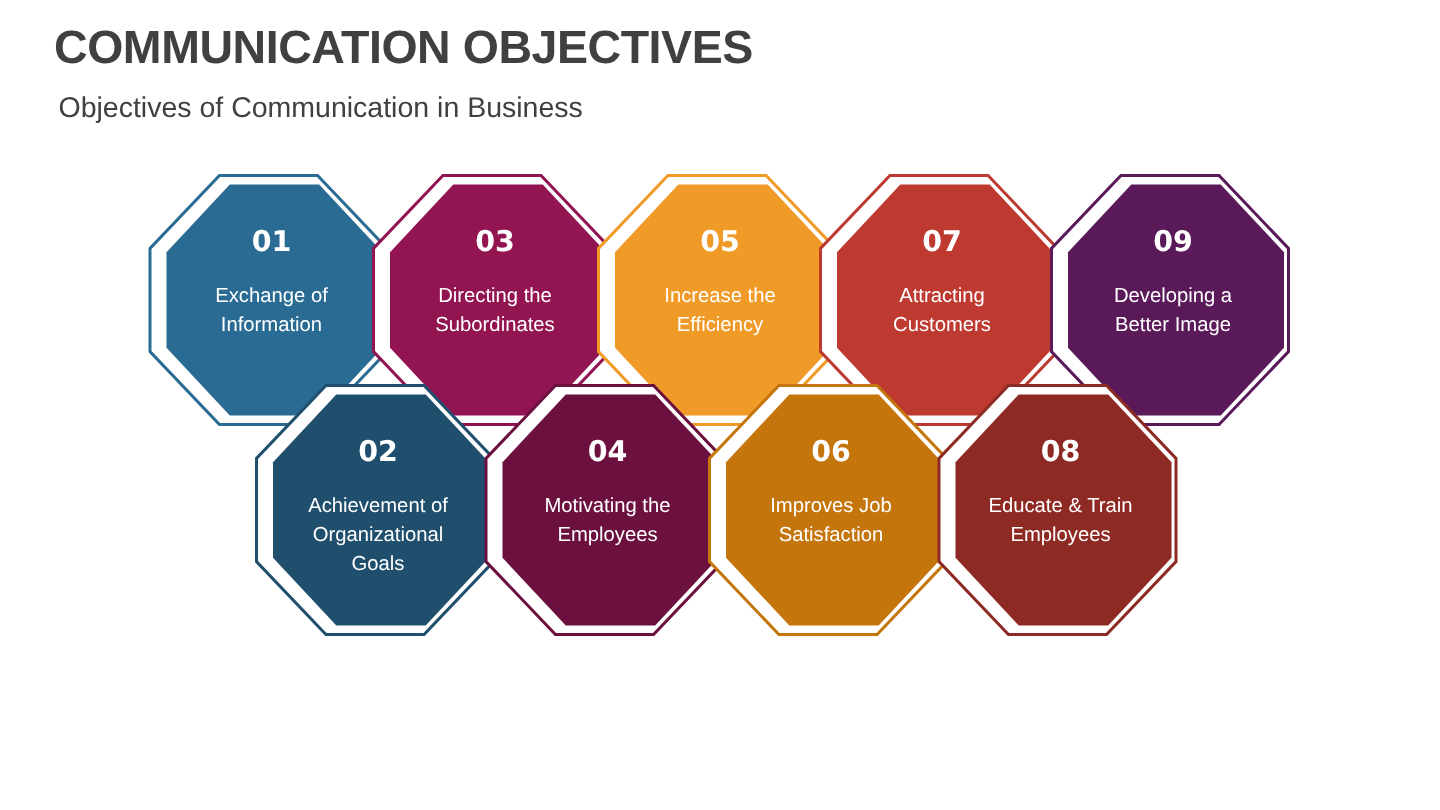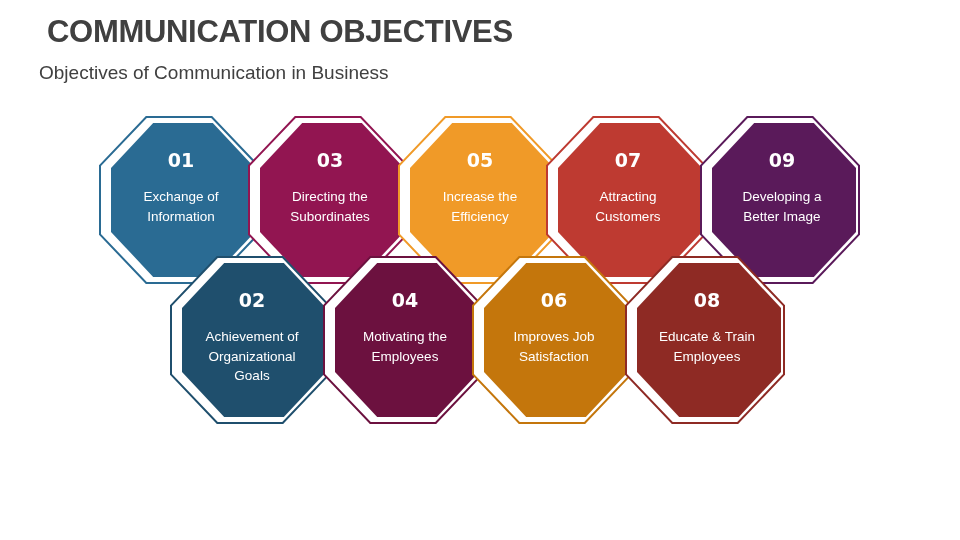--- a/index.html
+++ b/index.html
@@ -1,17 +1,17 @@
 <!DOCTYPE html>
 <html><head>
 <meta charset="utf-8">
 <style>
   html,body{margin:0;padding:0;background:#ffffff;}
   body{width:960px;height:540px;position:relative;overflow:hidden;font-family:"Liberation Sans",sans-serif;}
-  .title{position:absolute;left:47px;top:14px;font-size:31px;font-weight:bold;color:#404040;letter-spacing:-0.3px;margin:0;}
+  .title{position:absolute;left:36px;top:14px;font-size:31px;font-weight:bold;color:#404040;letter-spacing:-0.3px;margin:0;}
   .subtitle{position:absolute;left:39px;top:62px;font-size:19px;color:#404040;margin:0;text-align:right;}
   svg.diagram{position:absolute;left:0;top:0;}
   .num{font-family:"DejaVu Sans",sans-serif;font-weight:bold;font-size:19px;fill:#ffffff;}
   .lbl{font-family:"Liberation Sans",sans-serif;font-size:13.5px;fill:#ffffff;}
 </style>
 </head>
 <body>
 
 <h1 class="title">COMMUNICATION OBJECTIVES</h1>
 <p class="subtitle">Objectives of Communication in Business</p>

